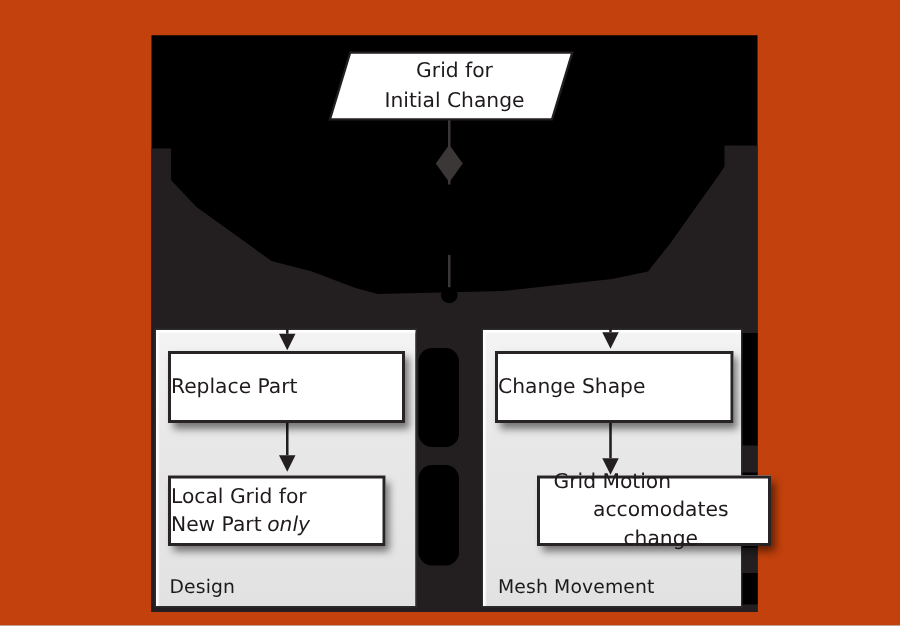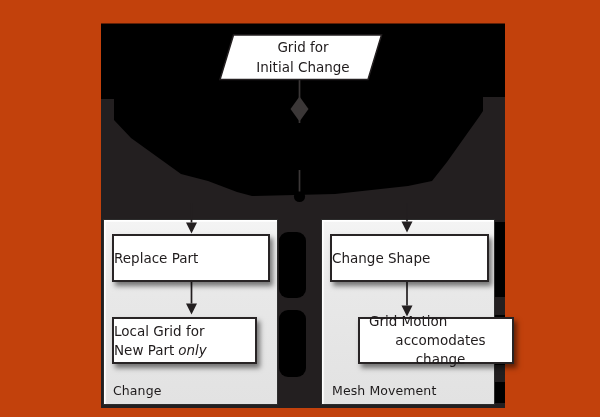--- a/index.html
+++ b/index.html
@@ -146,21 +146,21 @@
 
   <div class="node" id="box-replace">
     <span>Replace Part</span>
   </div>
   <div class="node" id="box-localgrid">
     <div>Local Grid for</div>
     <div>
       <span>New Part</span><i class="italic">only</i>
     </div>
   </div>
-  <div class="panel-label" style="position:absolute; left:113px; top:383px;">Change</div>
+  <div class="panel-label" style="position:absolute; left:113px; top:383px;">Design</div>
 
   <div class="node" id="box-change">
     <span>Change Shape</span>
   </div>
   <div class="node" id="box-gridmotion">
     <div>Grid Motion</div>
     <div>accomodates change</div>
   </div>
   <div class="panel-label" style="position:absolute; left:332px; top:383px;">Mesh Movement</div>
 

